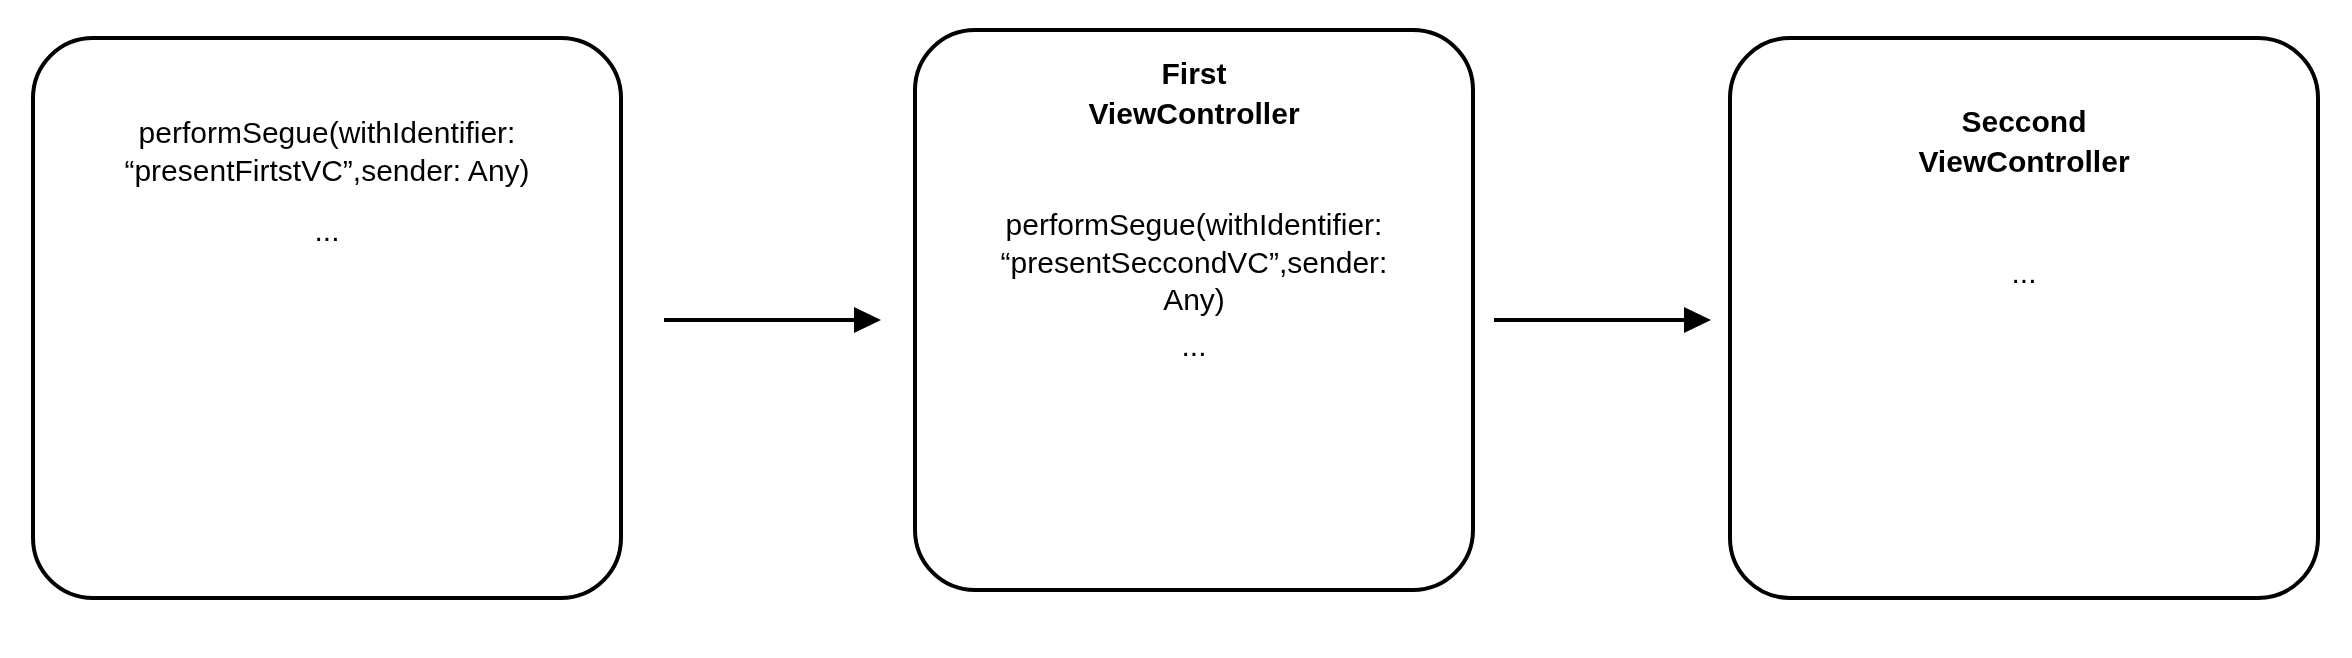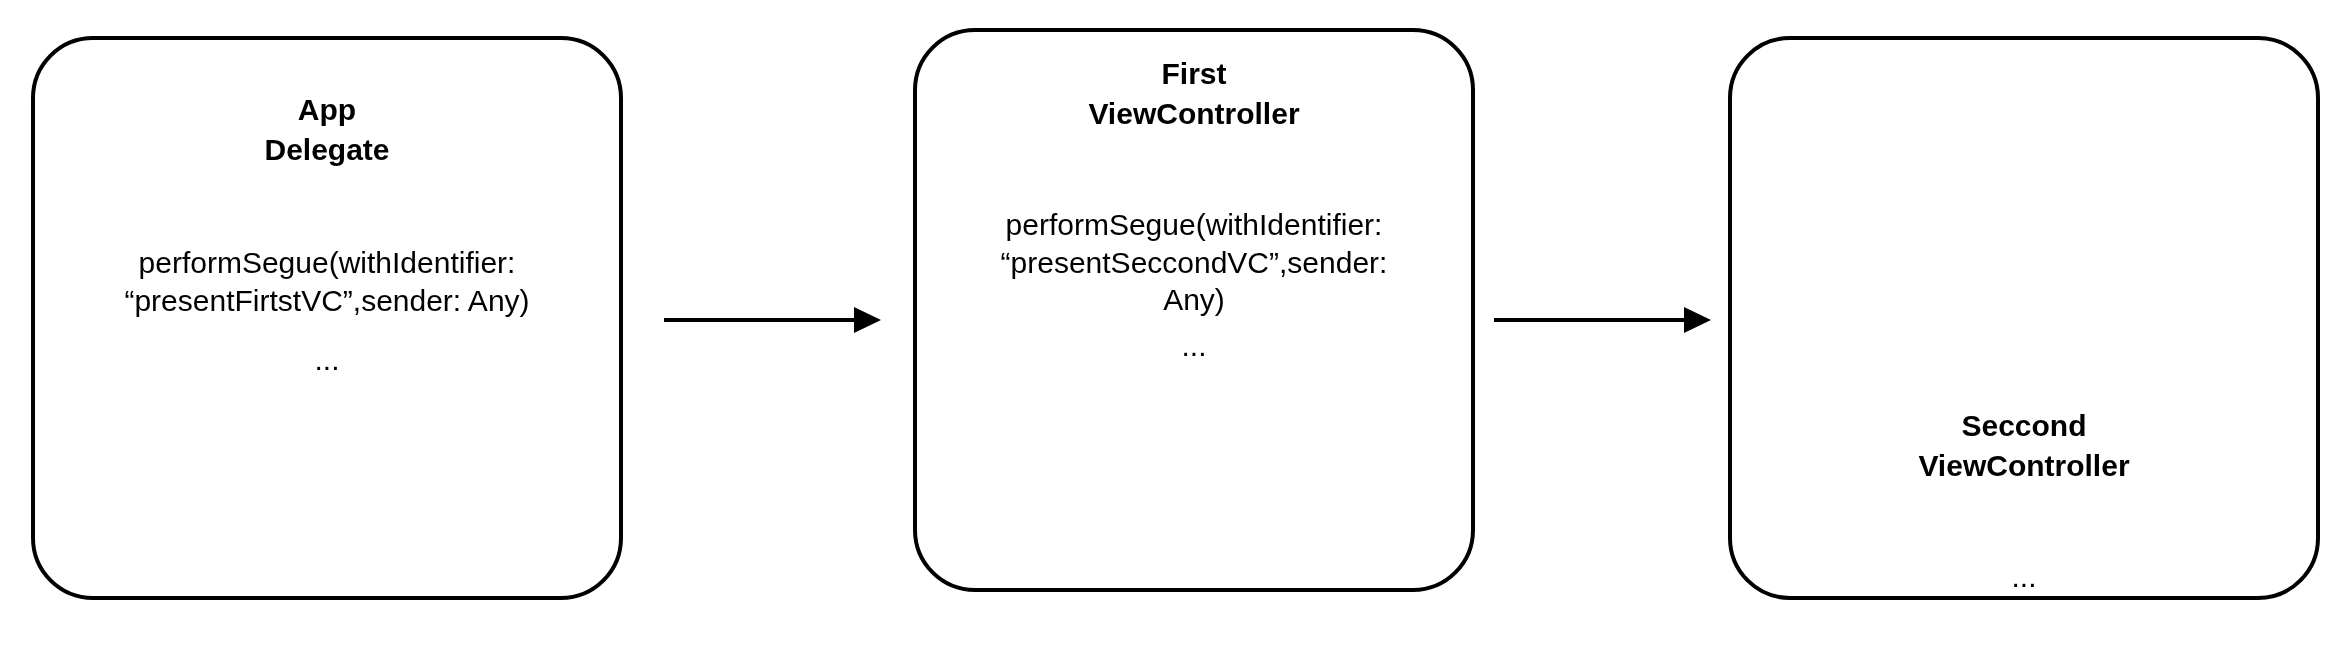--- a/index.html
+++ b/index.html
@@ -79,42 +79,39 @@
   #node-first-vc .node-title { margin-top: 22px; width: 100%; }
   #node-first-vc .node-body  { margin-top: 72px; width: 76%; }
   #node-first-vc .node-ellipsis { margin-top: 8px; width: 100%; }
 
   
   #node-second-vc {
     left: 1728px;
     top: 36px;
     width: 592px;
     height: 564px;
-    justify-content: flex-end;
   }
   #node-second-vc .node-title { margin-top: 62px; width: 100%; }
   #node-second-vc .node-ellipsis { margin-top: 72px; width: 100%; }
 
   
   .arrow {
     position: absolute;
     top: 300px;
     height: 40px;
   }
   #arrow-1 { left: 662px; width: 222px; }
   #arrow-2 { left: 1492px; width: 222px; }
 </style>
 </head>
 <body>
 
 <div id="diagram">
 
   <div class="node" id="node-app-delegate">
-    <div class="node-title">App
-Delegate</div>
     <div class="node-body">performSegue(withIdentifier:
 “presentFirtstVC”,sender: Any)</div>
     <div class="node-ellipsis">...</div>
   </div>
 
   <svg class="arrow" id="arrow-1" viewBox="0 0 222 40">
     <line x1="2" y1="20" x2="194" y2="20" stroke="#000000" stroke-width="4"></line>
     <polygon points="192,7 219,20 192,33" fill="#000000"></polygon>
   </svg>
 

